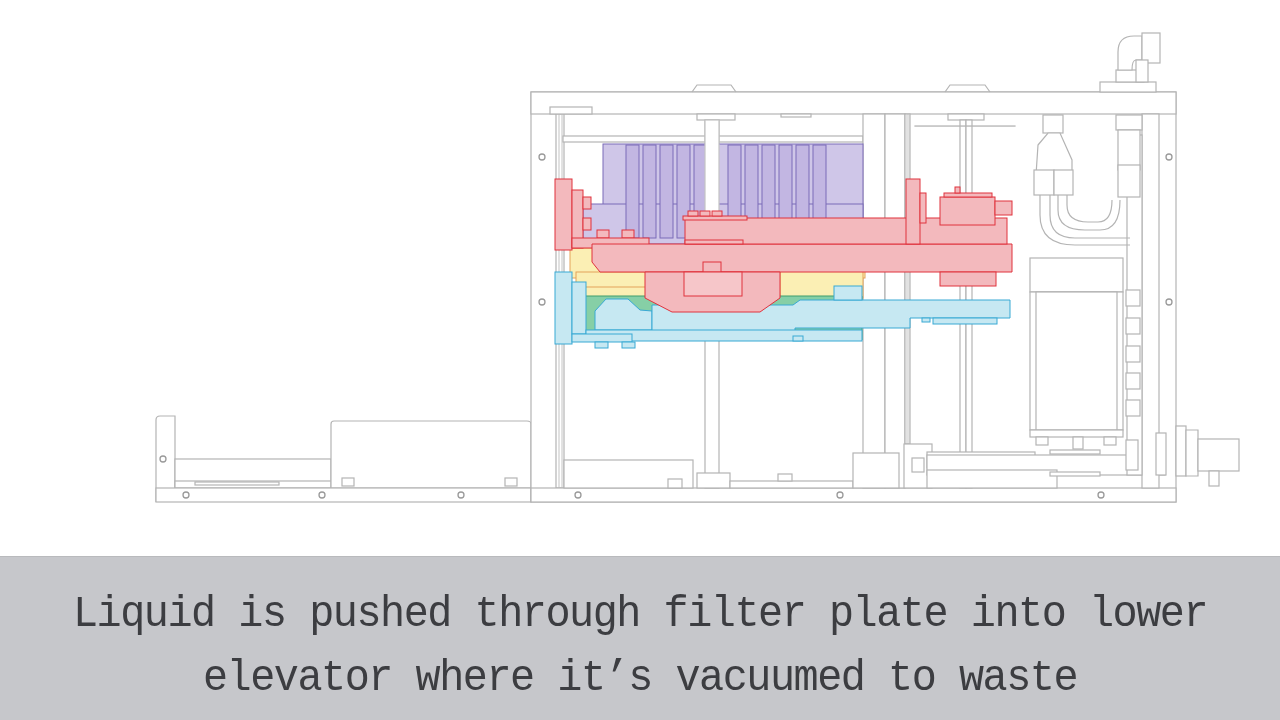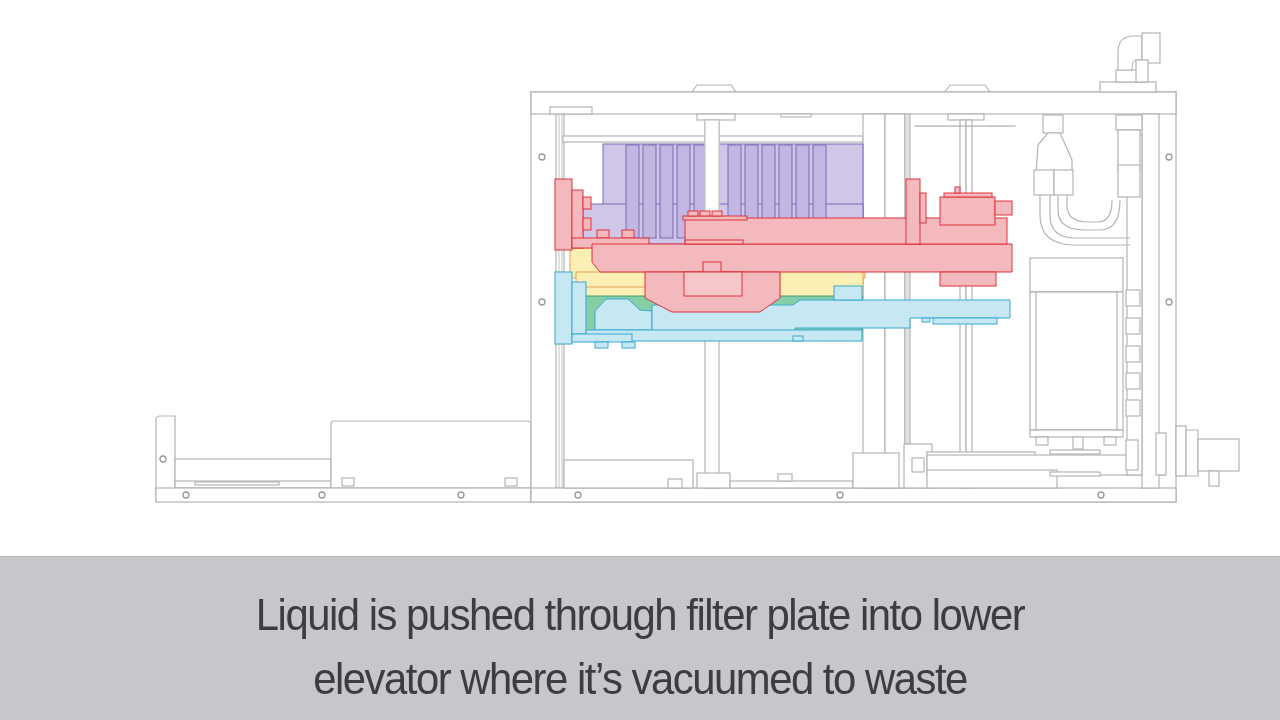--- a/index.html
+++ b/index.html
@@ -9,21 +9,21 @@
   .ln { fill:none; stroke:#b4b4b4; stroke-width:1.2; }
   .ln2 { fill:none; stroke:#c4c4c4; stroke-width:1; }
   .wf { fill:#ffffff; stroke:#b4b4b4; stroke-width:1.2; }
   .hole { fill:#ffffff; stroke:#9a9a9a; stroke-width:1.3; }
   .purple { fill:#cfc6e8; stroke:#7b6bb8; stroke-width:1; }
   .purple-d { fill:#c2b6e2; stroke:#7b6bb8; stroke-width:1; }
   .red { fill:#f3b9bd; stroke:#e0323c; stroke-width:1; }
   .yellow { fill:#fbefb4; stroke:#e4a35a; stroke-width:1; }
   .green { fill:#86cfa6; stroke:#3f9d6c; stroke-width:1; }
   .blue { fill:#c6e8f2; stroke:#38a9d4; stroke-width:1; }
-  #caption-bar { position:absolute; left:0; top:556px; width:1280px; height:164px; background:#c6c7cb; border-top:1px solid #b9babd; }
+  #caption-bar { position:absolute; left:0; top:556px; width:1280px; height:164px; background:#c6c7cb; border-top:1px solid #b9babd;font-family:Liberation Mono, monospace; }
   .cap-line { position:absolute; left:0; width:1280px; text-align:center; color:#3c3d41; font-size:45px; letter-spacing:-1.6px; transform:scaleX(0.93); transform-origin:center; }
   #cap1 { top:32px; }
   #cap2 { top:96px; }
 </style>
 </head>
 <body>
 
 <div id="stage">
 <svg width="1280" height="556" viewBox="0 0 1280 556" xmlns="http://www.w3.org/2000/svg">
 

